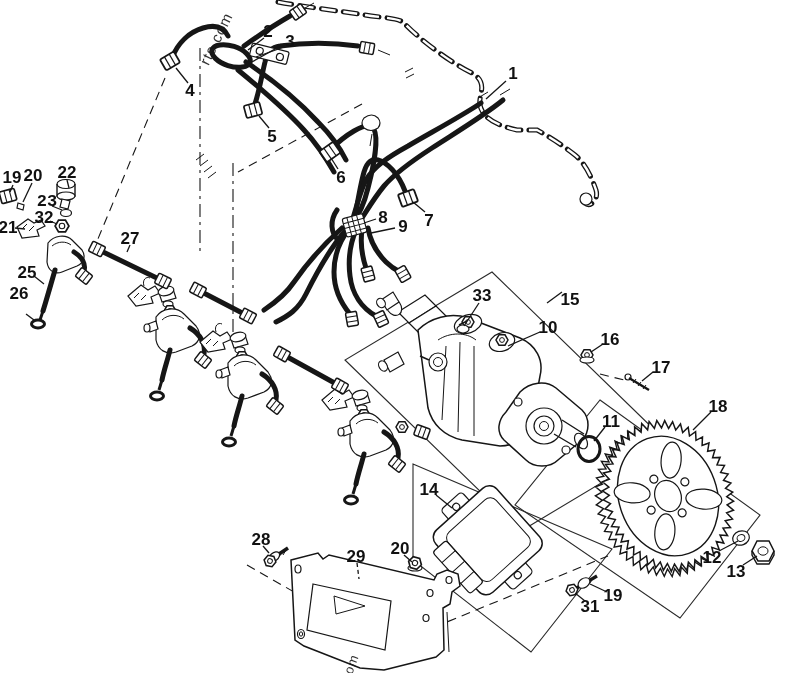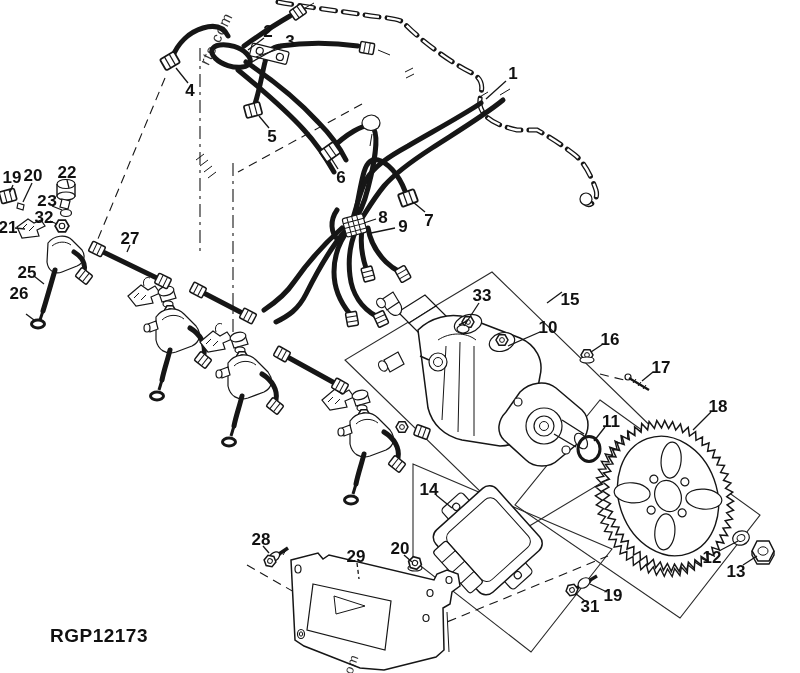--- a/index.html
+++ b/index.html
@@ -381,17 +381,16 @@
       <span class="callout" style="left: 19px; top: 293px;">26</span>
       <span class="callout" style="left: 130px; top: 238px;">27</span>
       <span class="callout" style="left: 261px; top: 539px;">28</span>
       <span class="callout" style="left: 356px; top: 556px;">29</span>
       <span class="callout" style="left: 400px; top: 548px;">20</span>
       <span class="callout" style="left: 590px; top: 606px;">31</span>
       <span class="callout" style="left: 613px; top: 595px;">19</span>
       <span class="callout" style="left: 482px; top: 295px;">33</span>
     </div>
 
-<div id="fig-code">RGP12173</div>
 <div id="wm-top" class="wm">rts.com</div>
 <div id="wm-bottom" class="wm">com</div>
 
 </div>
 
 </body></html>

